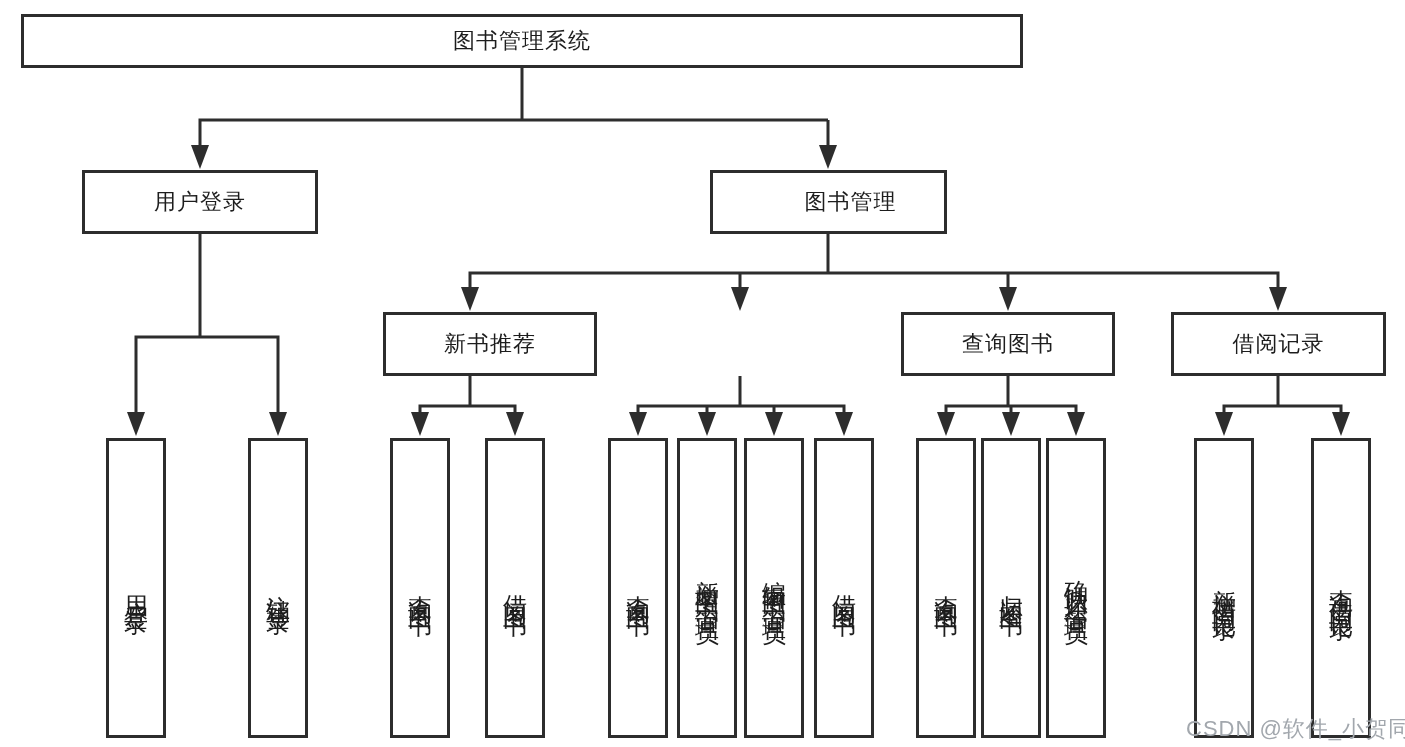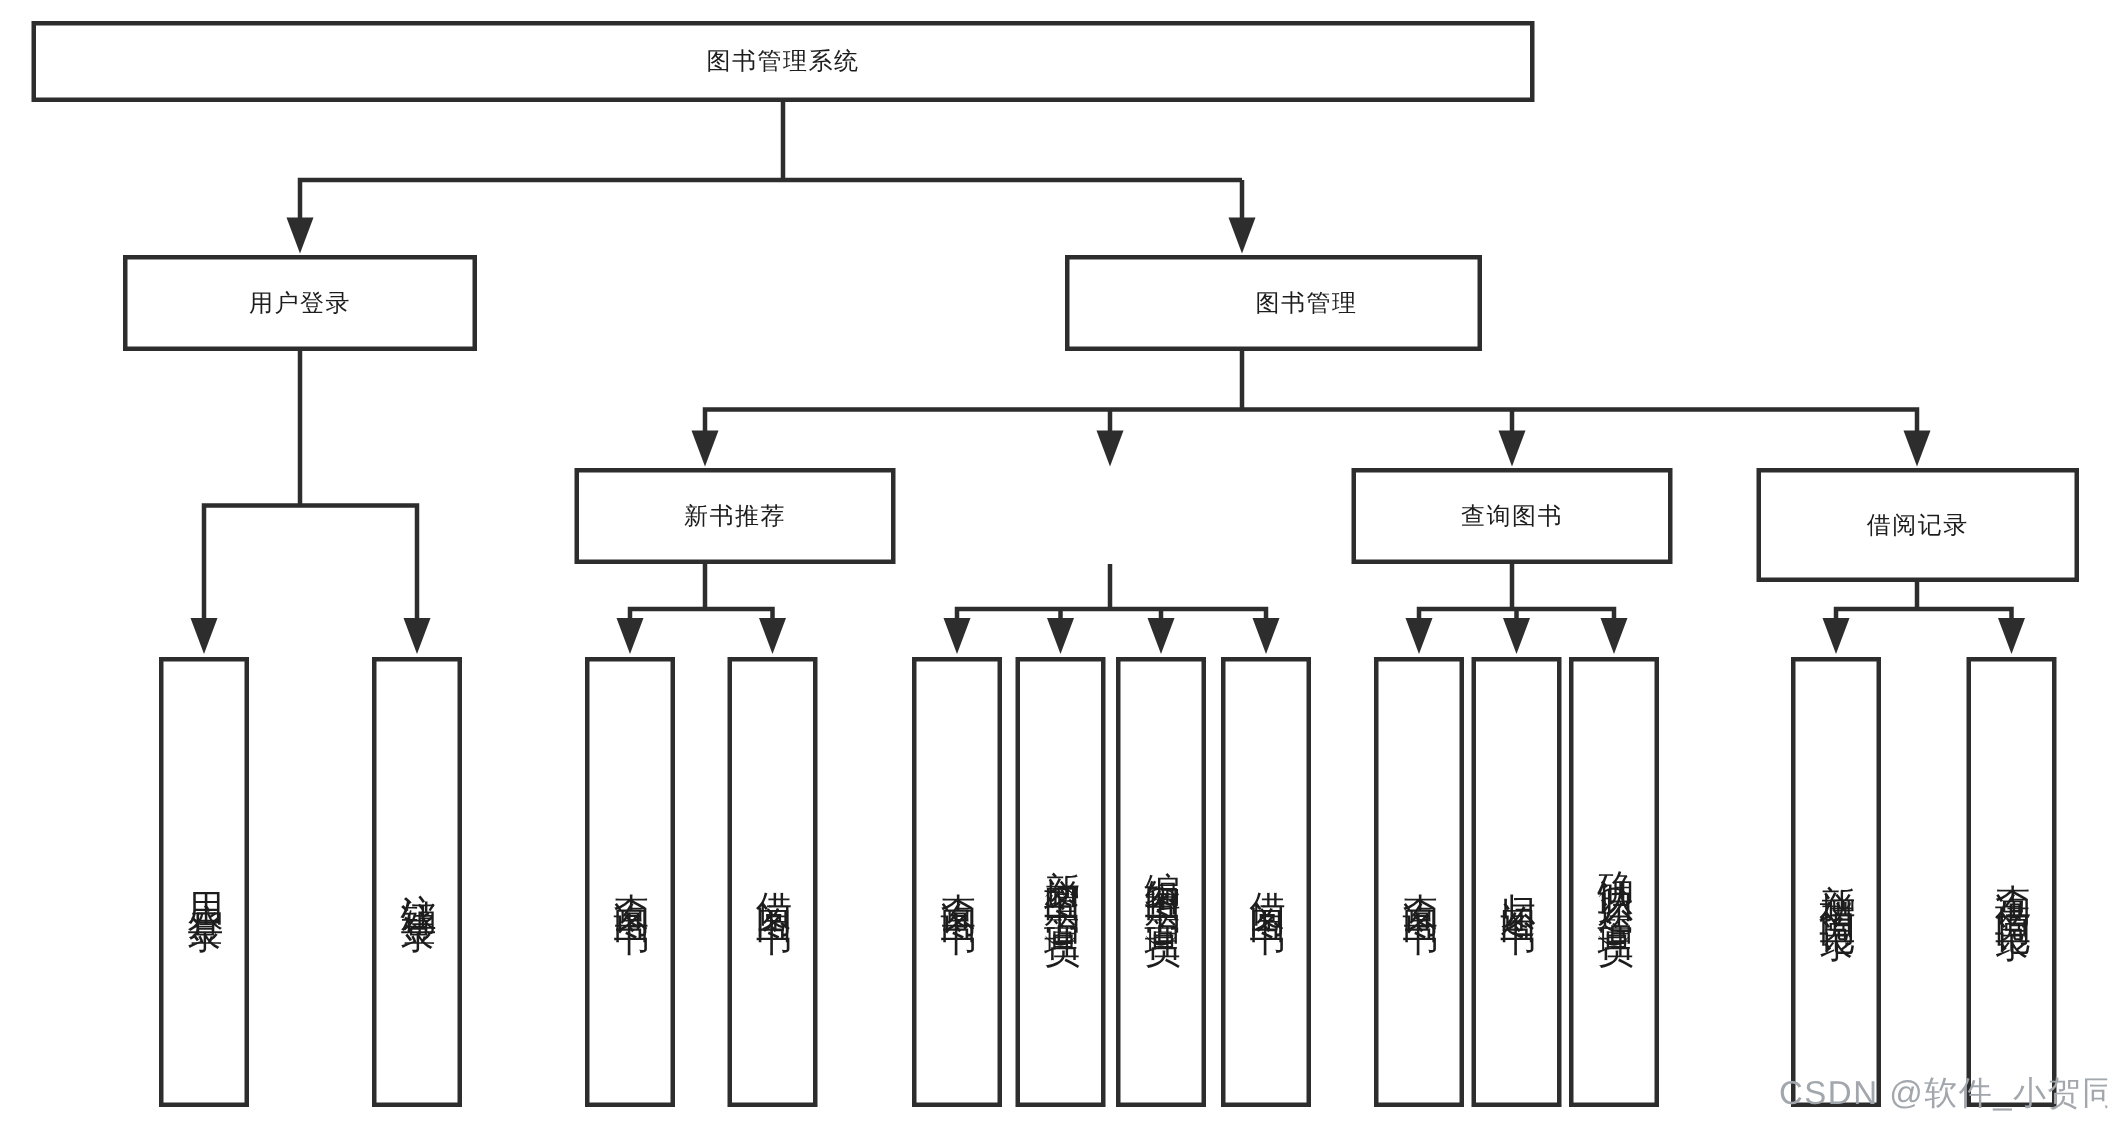--- a/index.html
+++ b/index.html
@@ -11,21 +11,21 @@
     overflow:hidden;
   }
   #connectors{position:absolute;left:0;top:0;width:1405px;height:747px;}
   .box{
     position:absolute;
     box-sizing:border-box;
     border:3px solid #2d2d2d;
     background:#ffffff;
     display:flex;align-items:center;justify-content:center;
     color:#1d1d1d;
-    font-size:16px;
+    font-size:22px;
     letter-spacing:1px;
     text-align:center;
     z-index:2;
   }
   .vbox{
     position:absolute;
     box-sizing:border-box;
     border:3px solid #2d2d2d;
     background:#ffffff;
     display:flex;align-items:center;justify-content:center;
@@ -91,31 +91,31 @@
     <polygon points="1332,412 1350,412 1341,436" fill="#2d2d2d" stroke="none"></polygon>
   </svg>
 
   <div class="box" style="left:21px;top:14px;width:1002px;height:54px;">
     <span>图书管理系统</span>
   </div>
 
   <div class="box" style="left:82px;top:170px;width:236px;height:64px;">
     <span>用户登录</span>
   </div>
-  <div class="box" style="left:710px;top:170px;width:278px;height:64px;padding-left:44px;">
+  <div class="box" style="left:710px;top:170px;width:237px;height:64px;padding-left:44px;">
     <span>图书管理</span>
   </div>
 
   <div class="box" style="left:383px;top:312px;width:214px;height:64px;">
     <span>新书推荐</span>
   </div>
   <div class="box" style="left:901px;top:312px;width:214px;height:64px;">
     <span>查询图书</span>
   </div>
-  <div class="box" style="left:1171px;top:312px;width:215px;height:76px;">
+  <div class="box" style="left:1171px;top:312px;width:215px;height:64px;">
     <span>借阅记录</span>
   </div>
 
   <div class="vbox" style="left:106px;top:438px;width:60px;height:300px;">
     <span class="vtext">用户登录</span>
   </div>
   <div class="vbox" style="left:248px;top:438px;width:60px;height:300px;">
     <span class="vtext">注销登录</span>
   </div>
 

